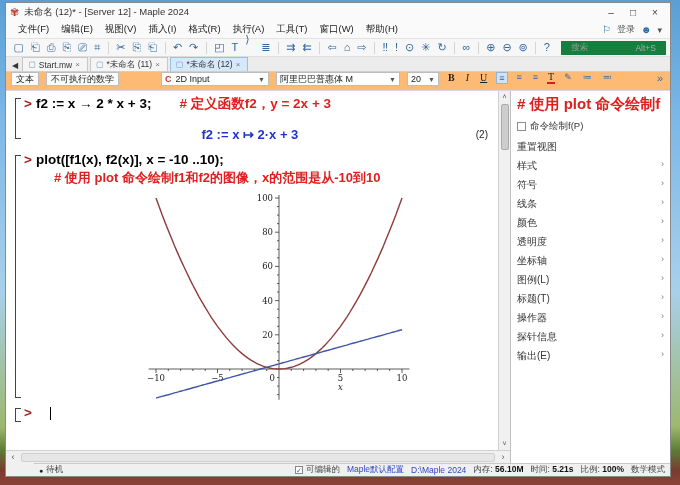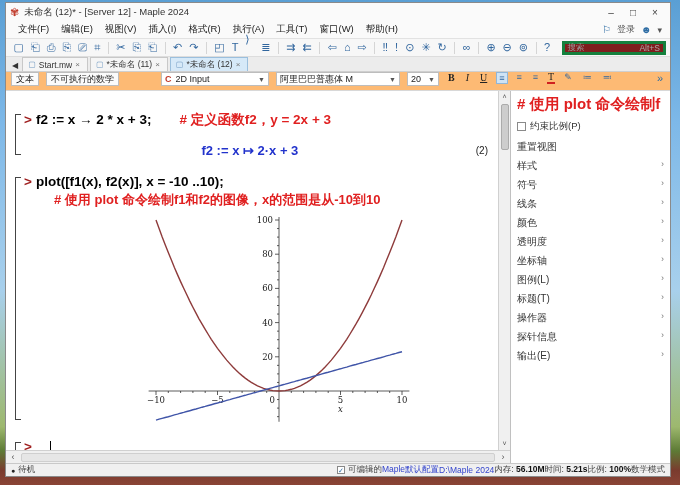--- a/index.html
+++ b/index.html
@@ -15,21 +15,21 @@
   
   .menubar { height:17px; background:#fafafa; display:flex; align-items:center; padding:0 6px; font-size:9.5px; color:#222; flex:0 0 auto; }
   .menu-item { padding:1px 6px; }
   .menu-spacer { flex:1; }
   .acct { color:#2e6da4; font-size:10px; padding:0 4px; }
   .login-label { color:#555; font-size:9px; padding:0 2px;font-family:Liberation Serif, serif; }
   
   .toolbar { height:19px; background:#f7f7f7; border-top:1px solid #e2e2e2; border-bottom:1px solid #dddddd; display:flex; align-items:center; padding:0 4px; flex:0 0 auto; }
   .tb-icon { font-size:11px; color:#31669e; padding:0 3.5px; line-height:17px; }
   .tb-sep { width:1px; height:12px; background:#d5d5d5; margin:0 4px; }
-  .searchbox { margin-left:8px; width:120px; height:14px; border:3px solid #15803d; background:#7f1d1d; display:flex; align-items:center; font-size:8.5px; padding:0 3px; }
+  .searchbox { margin-left:8px; width:120px; height:14px; border:7px solid #15803d; background:#14532d; display:flex; align-items:center; font-size:8.5px; padding:0 3px; }
   .searchbox .ph { color:#999; flex:1; }
   .searchbox .sc { color:#aaa; }
   
   .tabbar { height:15px; background:#ececec; display:flex; align-items:flex-end; padding-left:2px; flex:0 0 auto; border-bottom:1px solid #cfcfcf; }
   .tab-scroll { font-size:8px; color:#333; padding:0 4px 1px; }
   .tab { display:flex; align-items:center; gap:3px; font-size:8.5px; color:#333; background:#f5f5f5; border:1px solid #c8c8c8; border-bottom:none; padding:1px 7px 1px 5px; margin-right:2px; height:14px; }
   .tab.active { background:#d6e9f8; border-color:#9bbfdd; }
   .tab .doc { color:#6f98c0; font-size:8px; }
   .tab .x { color:#777; font-size:8px; }
   
@@ -45,21 +45,21 @@
   .fb-fmt.u { text-decoration:underline; font-family:"Liberation Serif",serif; }
   .align { font-size:9px; color:#31669e; padding:0 2px; }
   .align.active { background:#cfe3f5; border:1px solid #8fb6d9; }
   .fontcolor { font-family:"Liberation Serif",serif; font-size:10px; border-bottom:2px solid #d02020; line-height:10px; padding:0 1px; }
   .chev-right { margin-left:auto; color:#2e6da4; font-size:11px; padding-right:2px; }
   
   .content-row { flex:1; display:flex; min-height:0; }
   .left-col { flex:1; display:flex; flex-direction:column; min-width:0; }
   .ws-wrap { flex:1; display:flex; min-height:0; }
   .worksheet { flex:1; background:#fff; overflow:hidden; padding:4px 0 0 6px; position:relative; }
-  .group { position:relative; padding-left:12px; margin-bottom:2px;margin-top:16px; }
+  .group { position:relative; padding-left:12px; margin-bottom:2px; }
   .group::before { content:""; position:absolute; left:3px; top:3px; bottom:3px; width:5px; border:1px solid #444; border-right:none; }
   .mathline { font-size:13.5px; font-weight:bold; color:#000; white-space:nowrap; }
   .prompt { color:#a02020; margin-right:4px; }
   .comment { color:#e02020; }
   .out-row { display:flex; align-items:center; margin:14px 0 10px; }
   .out-math { flex:1; text-align:center; color:#2233cc; font-size:13px; font-weight:bold; }
   .out-label { color:#222; font-size:10px; padding-right:10px; }
   .comment-line { font-size:13px; font-weight:bold; color:#e02020; margin:2px 0 0 30px; white-space:nowrap; }
   .plotbox { width:345px; height:208px; margin:6px 0 4px 88px; }
   .cursor { display:inline-block; width:1px; height:13px; background:#000; vertical-align:middle; margin-left:14px; }
@@ -74,23 +74,23 @@
   .hscroll .track { flex:1; height:9px; margin:0 1px; background:#e6e6e6; border:1px solid #cfcfcf; border-radius:2px; }
   
   .sidebar { width:160px; background:#fff; border-left:1px solid #c0c0c0; flex:0 0 auto; padding:2px 6px; overflow:hidden; }
   .sb-title { color:#e02020; font-size:15px; font-weight:bold; white-space:nowrap; margin:2px 0 6px; }
   .sb-check { display:flex; align-items:center; gap:4px; font-size:9.5px; color:#333; margin-bottom:7px; }
   .sb-check .box { width:9px; height:9px; border:1px solid #8a8a8a; background:#fff; }
   .sb-item { display:flex; align-items:flex-start; font-size:10px; color:#333; height:19px; }
   .sb-item .lbl { flex:1; }
   .sb-item .arr { color:#777; font-size:9px; }
   
-  .statusbar { height:13px; background:#f0f0f0; border-top:1px solid #c9c9c9; display:flex; align-items:center; font-size:8.5px; color:#444; padding:0 5px; flex:0 0 auto; }
+  .statusbar { height:13px; background:#f0f0f0; border-top:1px solid #c9c9c9; display:flex; align-items:center; font-size:8.5px; color:#444; padding:0 5px; flex:0 0 auto;margin-left:28px; }
   .st-dot { color:#222; font-size:7px; margin-right:3px; }
-  .st-right { margin-left:auto; display:flex; align-items:center; }
+  .st-right { margin-left:auto; display:flex; align-items:center; gap:7px; }
   .st-check { display:flex; align-items:center; gap:3px; }
   .st-check .box { width:8px; height:8px; border:1px solid #888; background:#fff; color:#2e6da4; font-size:7px; line-height:7px; text-align:center; }
   .st-blue { color:#3344cc; }
   .st-pair b { color:#111; font-weight:bold; }
 </style>
 </head>
 <body>
 
 <div class="window">
 
@@ -309,21 +309,21 @@
         <span class="arr">‹</span>
         <span class="track"></span>
         <span class="arr">›</span>
       </div>
     </div>
 
     <div class="sidebar">
       <div class="sb-title"># 使用 plot 命令绘制f</div>
       <div class="sb-check">
         <span class="box"></span>
-        <span>约束比例(P)</span>
+        <span>命令绘制f(P)</span>
       </div>
       <div class="sb-item">
         <span class="lbl">重置视图</span>
       </div>
       <div id="sb-items">
           <div class="sb-item">
             <span class="lbl">样式</span>
             <span class="arr">›</span>
           </div>
           <div class="sb-item">

